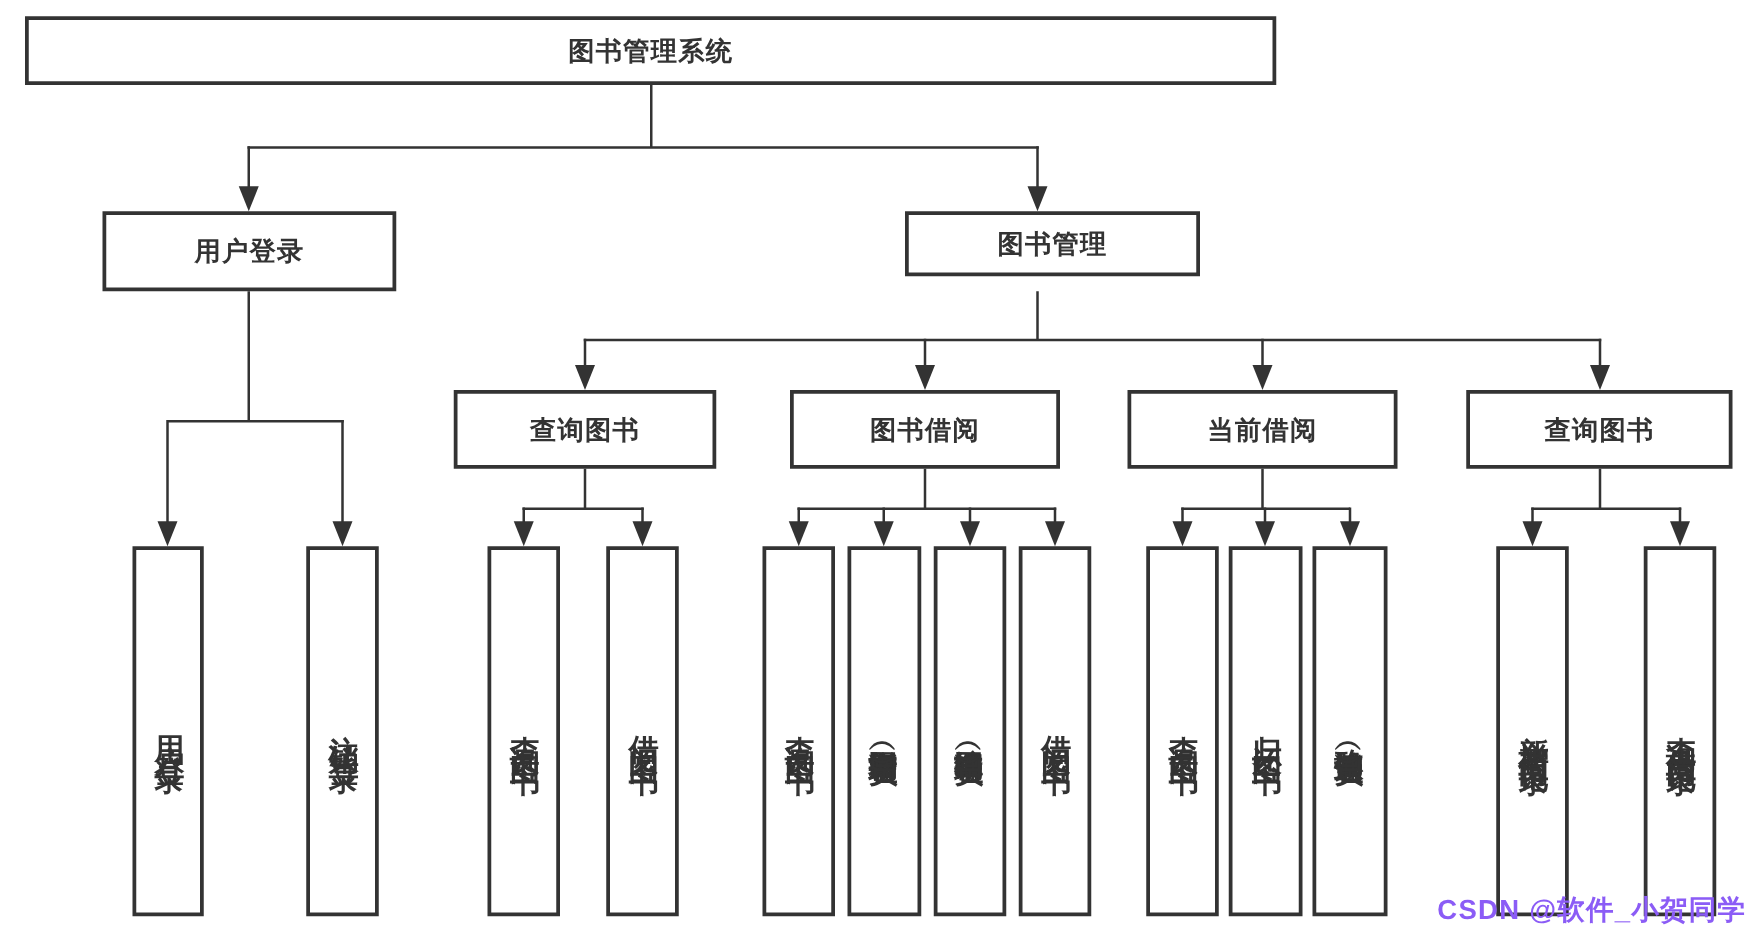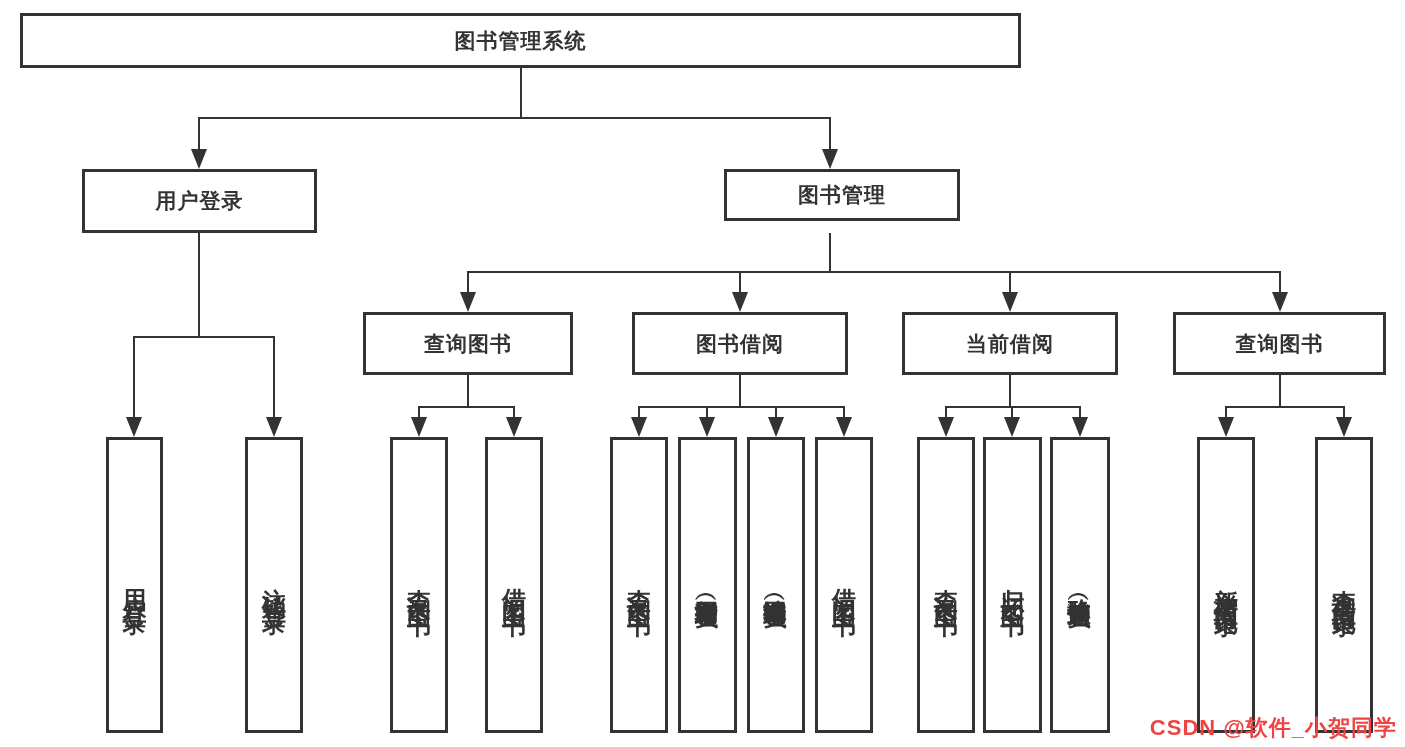--- a/index.html
+++ b/index.html
@@ -20,21 +20,21 @@
   .leaf.ls-l{letter-spacing:1px;font-size:23px;}
   .vline{position:absolute;width:2px;background:#333333;}
   .hline{position:absolute;height:2px;background:#333333;}
   .arrow{
     position:absolute;width:0;height:0;
     border-left:8px solid transparent;border-right:8px solid transparent;
     border-top:20px solid #333333;
   }
   .watermark{
     position:absolute;right:8px;bottom:4px;
-    font-size:22px;color:#ef4444;letter-spacing:1px;white-space:nowrap;
+    font-size:22px;color:#8b5cf6;letter-spacing:1px;white-space:nowrap;
     z-index:5;
   }
 </style>
 </head>
 <body>
 
 <div class="canvas">
 
   <div class="node" style="left:20px;top:13px;width:1001px;height:55px;">图书管理系统</div>
 

